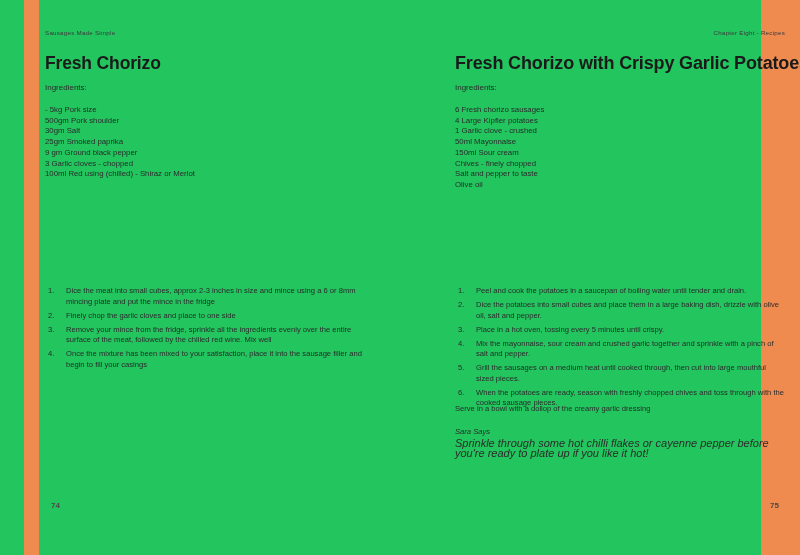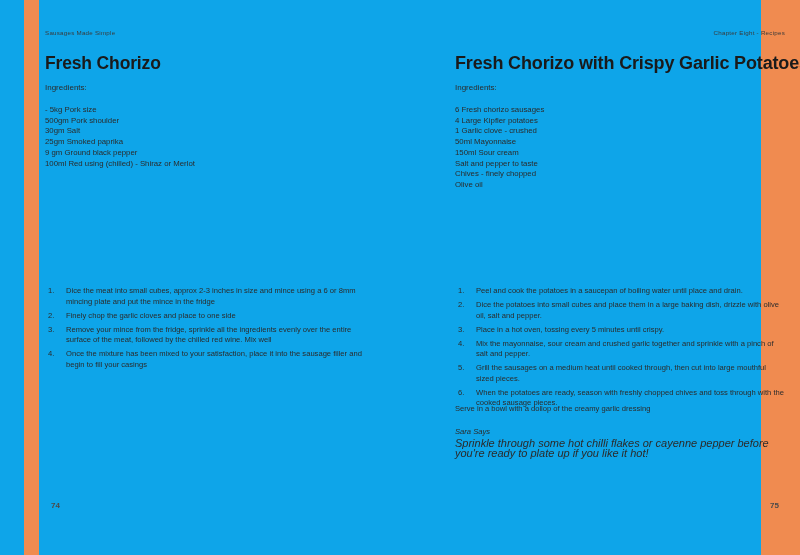--- a/index.html
+++ b/index.html
@@ -12,21 +12,21 @@
     background: #ffffff;
     font-family: "Liberation Sans", sans-serif;
     color: #231f20;
     overflow: hidden;
   }
 
   .spread {
     position: relative;
     width: 800px;
     height: 555px;
-    background: #0ea5e9;
+    background: #22c55e;
   }
 
   
   .edge-bar {
     position: absolute;
     top: 0;
     height: 555px;
     background: #f08b50;
   }
   .edge-bar.left  { left: 24px;  width: 15px; }
@@ -179,20 +179,21 @@
       <h1 class="recipe-title">Fresh Chorizo</h1>
 
       <div class="ingredients-label">Ingredients:</div>
 
       <ul class="ingredients-list" id="left-ingredients">
           <li>- 5kg Pork size</li>
           <li>500gm Pork shoulder</li>
           <li>30gm Salt</li>
           <li>25gm Smoked paprika</li>
           <li>9 gm Ground black pepper</li>
+          <li>3 Garlic cloves - chopped</li>
           <li>100ml Red using (chilled) - Shiraz or Merlot</li>
         </ul>
 
       <ol class="method" id="left-method">
           <li><span class="num">1.</span><span>Dice the meat into small cubes, approx 2-3 inches in size and mince using a 6 or 8mm mincing plate and put the mince in the fridge</span></li>
           <li><span class="num">2.</span><span>Finely chop the garlic cloves and place to one side</span></li>
           <li><span class="num">3.</span><span>Remove your mince from the fridge, sprinkle all the ingredients evenly over the entire surface of the meat, followed by the chilled red wine. Mix well</span></li>
           <li><span class="num">4.</span><span>Once the mixture has been mixed to your satisfaction, place it into the sausage filler and begin to fill your casings</span></li>
         </ol>
 
@@ -208,27 +209,27 @@
       <h1 class="recipe-title">Fresh Chorizo with Crispy Garlic Potatoes</h1>
 
       <div class="ingredients-label">Ingredients:</div>
 
       <ul class="ingredients-list" id="right-ingredients">
           <li>6 Fresh chorizo sausages</li>
           <li>4 Large Kipfler potatoes</li>
           <li>1 Garlic clove - crushed</li>
           <li>50ml Mayonnaise</li>
           <li>150ml Sour cream</li>
+          <li>Chives - finely chopped</li>
           <li>Salt and pepper to taste</li>
-          <li>Chives - finely chopped</li>
           <li>Olive oil</li>
         </ul>
 
       <ol class="method" id="right-method">
-          <li><span class="num">1.</span><span>Peel and cook the potatoes in a saucepan of boiling water until place and drain.</span></li>
+          <li><span class="num">1.</span><span>Peel and cook the potatoes in a saucepan of boiling water until tender and drain.</span></li>
           <li><span class="num">2.</span><span>Dice the potatoes into small cubes and place them in a large baking dish, drizzle with olive oil, salt and pepper.</span></li>
           <li><span class="num">3.</span><span>Place in a hot oven, tossing every 5 minutes until crispy.</span></li>
           <li><span class="num">4.</span><span>Mix the mayonnaise, sour cream and crushed garlic together and sprinkle with a pinch of salt and pepper.</span></li>
           <li><span class="num">5.</span><span>Grill the sausages on a medium heat until cooked through, then cut into large mouthful sized pieces.</span></li>
           <li><span class="num">6.</span><span>When the potatoes are ready, season with freshly chopped chives and toss through with the cooked sausage pieces.</span></li>
         </ol>
 
       <div class="method-outro">Serve in a bowl with a dollop of the creamy garlic dressing</div>
 
       <div class="note">

